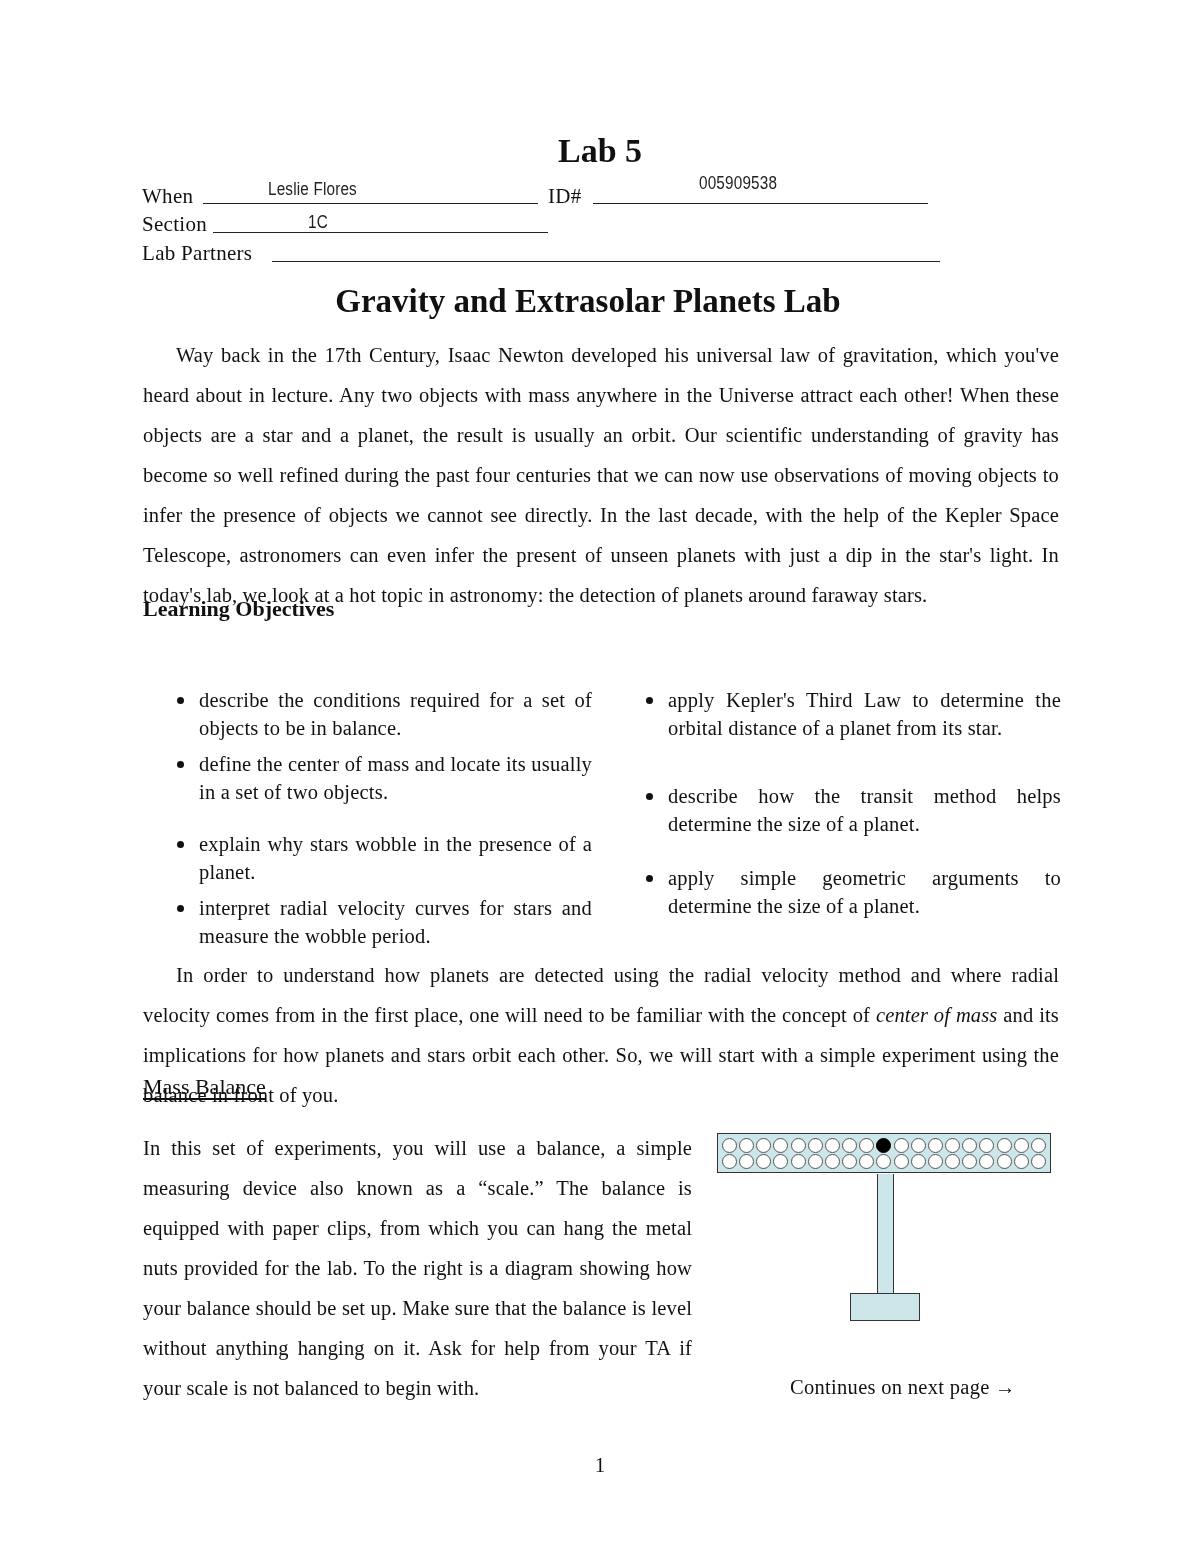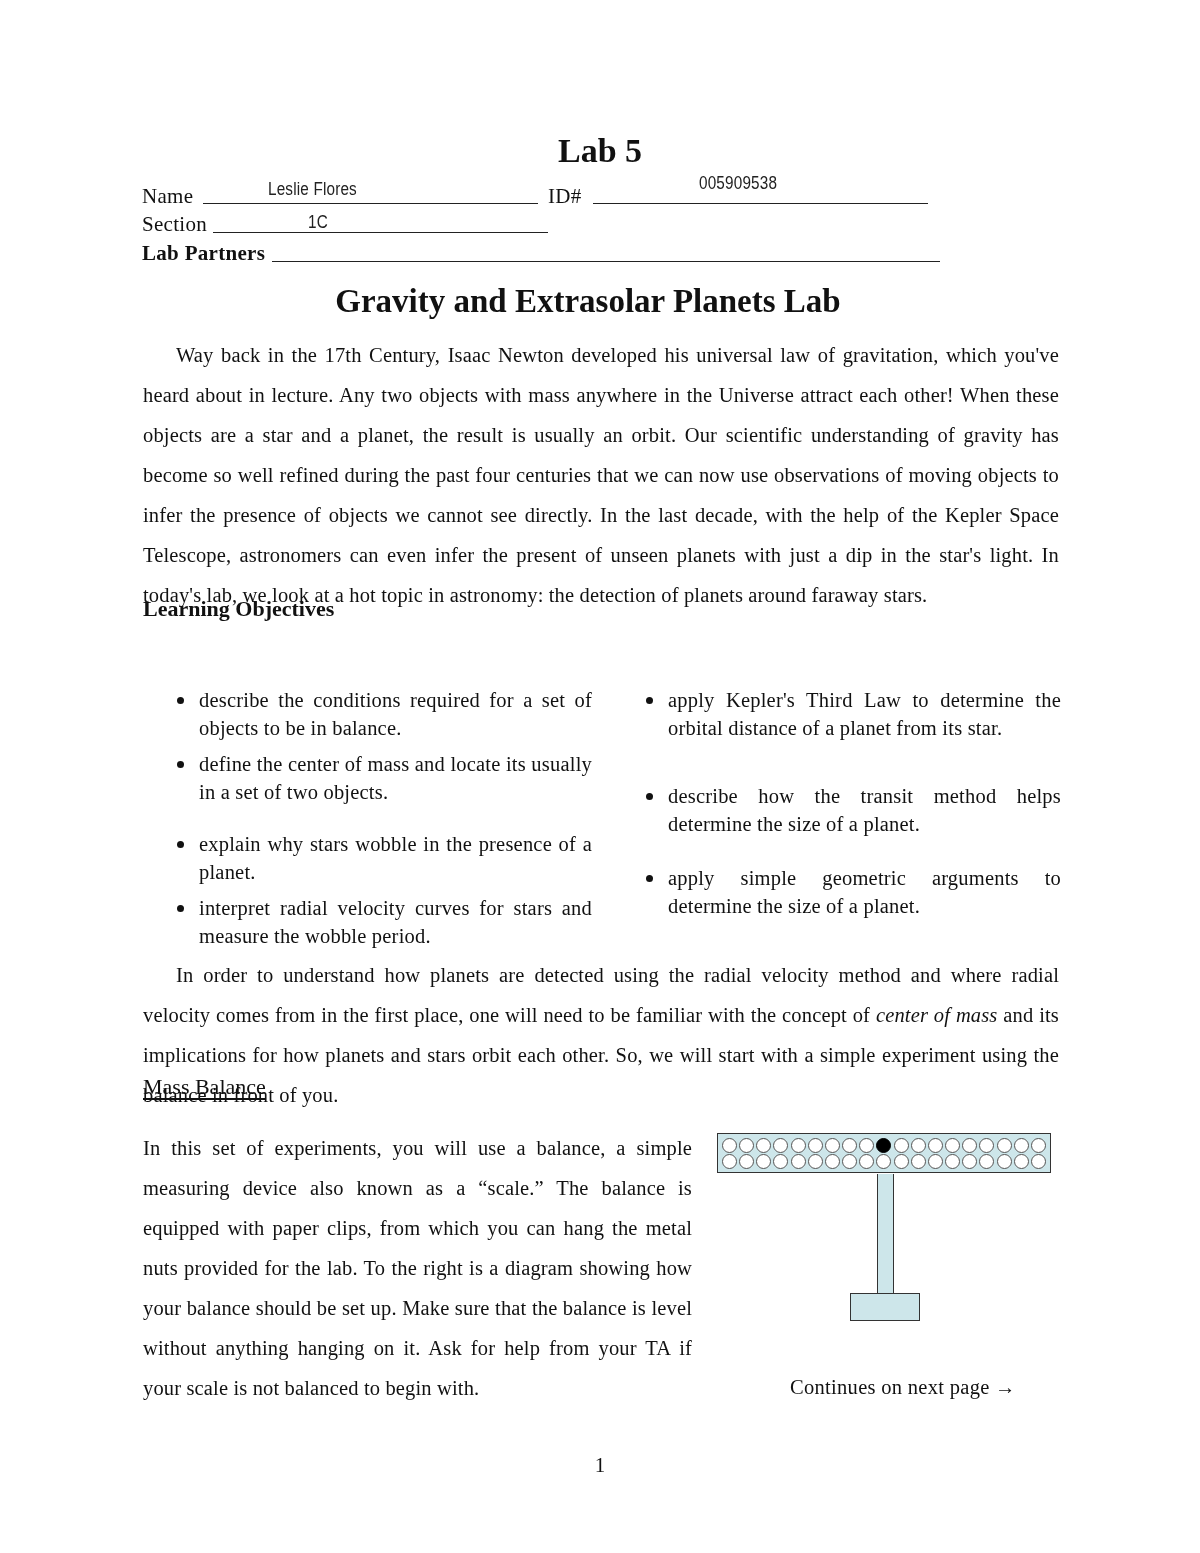--- a/index.html
+++ b/index.html
@@ -82,33 +82,33 @@
       font-family: "Liberation Serif", serif; font-size: 21px;
     }
   </style>
 </head>
 <body>
 
 <div class="page">
 
   <div class="abs lab-title">Lab 5</div>
 
-  <div class="abs field-label" style="left:142px; top:184px;">Name</div>
+  <div class="abs field-label" style="left:142px; top:184px;">When</div>
   <div class="abs field-line" style="left:203px; top:203px; width:335px;"></div>
   <div class="abs handwritten" style="left:268px; top:179px;">Leslie Flores</div>
 
   <div class="abs field-label" style="left:548px; top:184px;">ID#</div>
   <div class="abs field-line" style="left:593px; top:203px; width:335px;"></div>
   <div class="abs handwritten" style="left:699px; top:173px;">005909538</div>
 
   <div class="abs field-label" style="left:142px; top:212px;">Section</div>
   <div class="abs field-line" style="left:213px; top:232px; width:335px;"></div>
   <div class="abs handwritten" style="left:308px; top:212px;">1C</div>
 
-  <div class="abs field-label" style="left:142px; top:241px;font-weight:bold;">Lab Partners</div>
+  <div class="abs field-label" style="left:142px; top:241px;">Lab Partners</div>
   <div class="abs field-line" style="left:272px; top:261px; width:668px;"></div>
   <div class="abs handwritten" style="left:290px; top:240px;"></div>
 
   <div class="abs doc-title">Gravity and Extrasolar Planets Lab</div>
 
   <p class="abs body-text indent" style="top:335px; margin:0;">Way back in the 17th Century, Isaac Newton developed his universal law of gravitation, which you've heard about in lecture. Any two objects with mass anywhere in the Universe attract each other! When these objects are a star and a planet, the result is usually an orbit. Our scientific understanding of gravity has become so well refined during the past four centuries that we can now use observations of moving objects to infer the presence of objects we cannot see directly. In the last decade, with the help of the Kepler Space Telescope, astronomers can even infer the present of unseen planets with just a dip in the star's light. In today's lab, we look at a hot topic in astronomy: the detection of planets around faraway stars.</p>
 
   <div class="abs section-heading" style="top:596px;">Learning Objectives</div>
 
   <div class="abs obj-col" style="left:199px; top:686px;">

